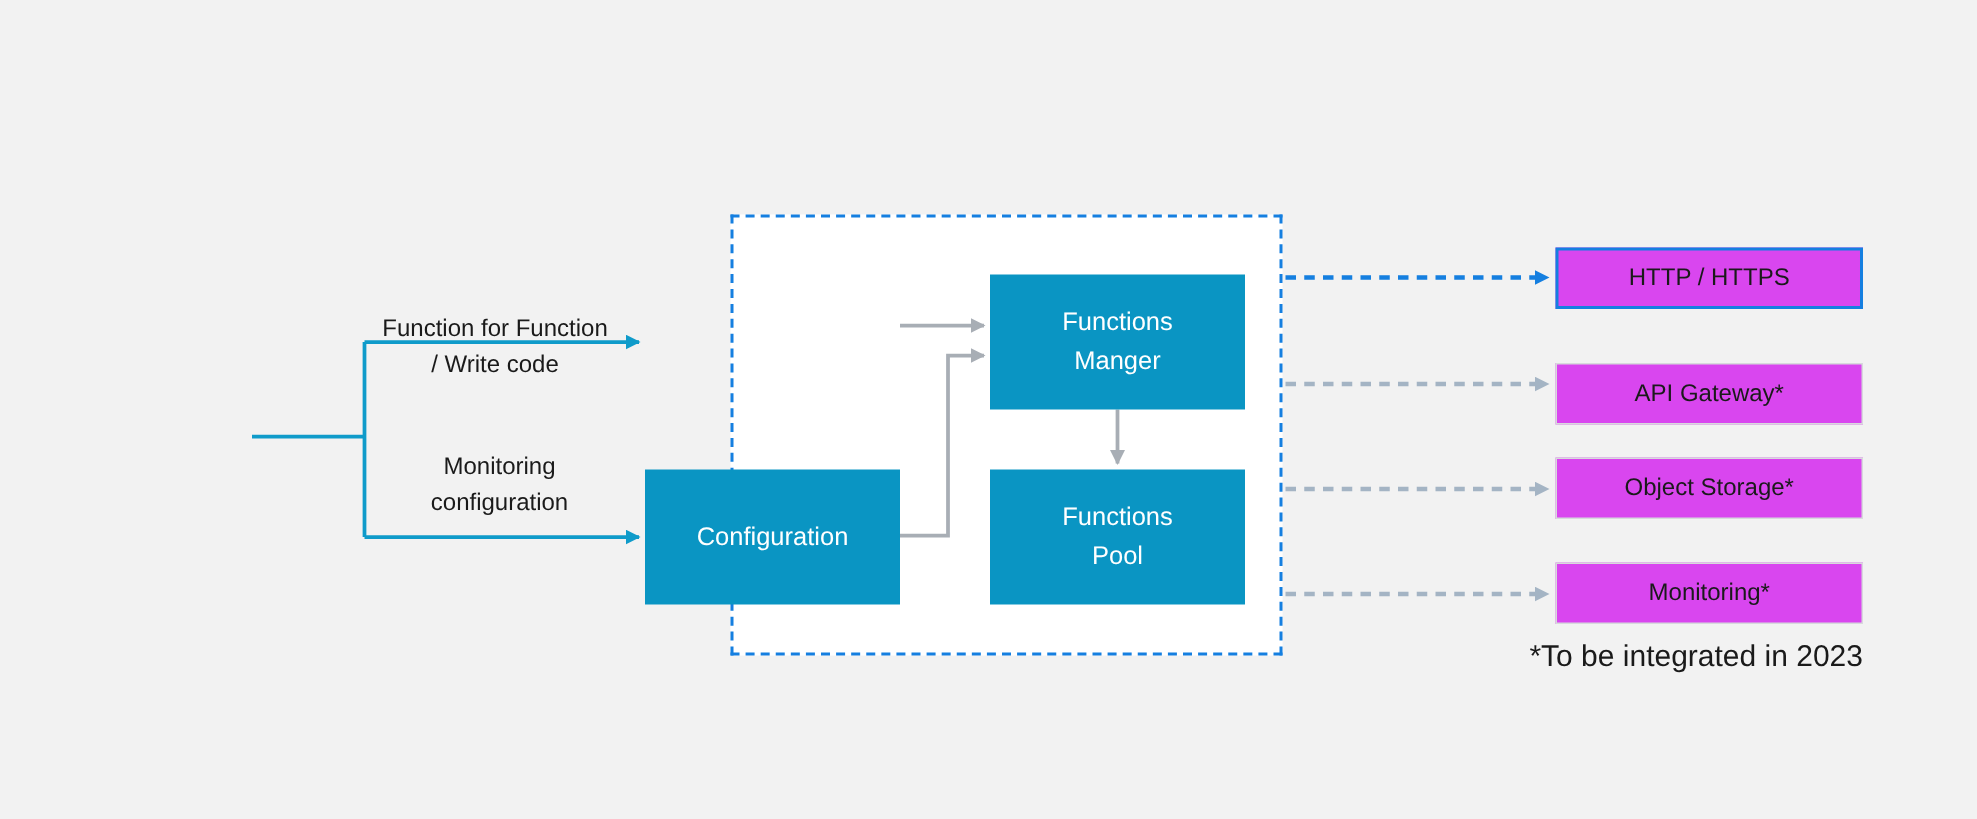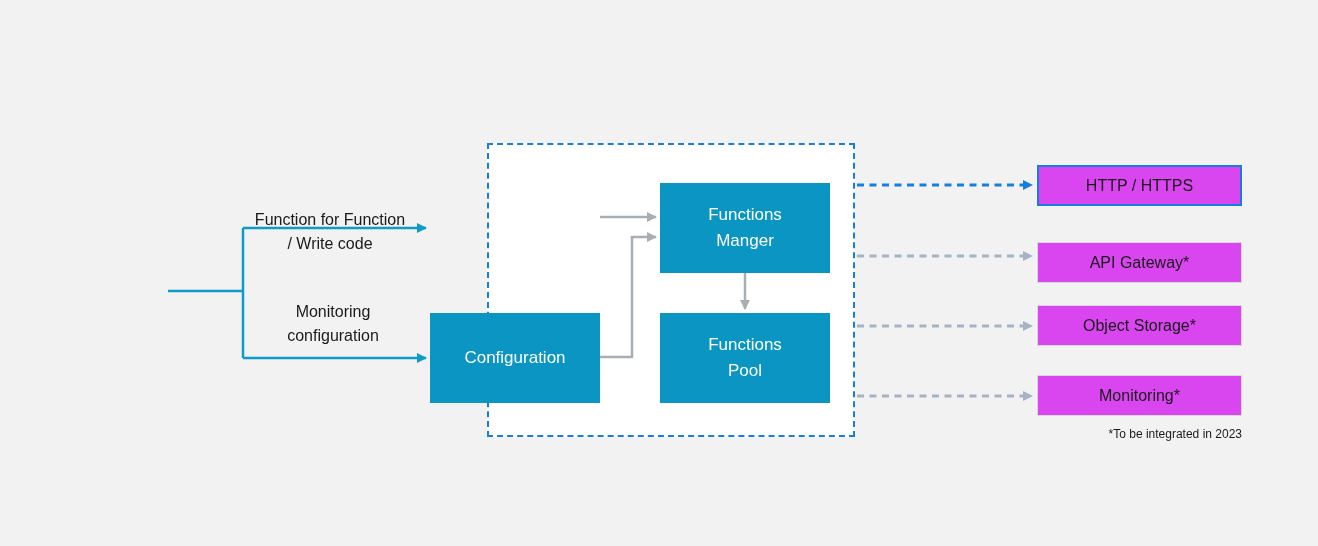--- a/index.html
+++ b/index.html
@@ -72,21 +72,21 @@
     position:absolute;left:88px;top:251px;width:80px;
     z-index:3;
   }
   .user-label{
     margin-top:10px;
     font-size:16px;color:#1a1a1a;line-height:24px;
     text-align:center;white-space:pre-line;width:160px;margin-left:-40px;
   }
   .footnote{
     position:absolute;left:1242px;top:427px;transform:translateX(-100%);
-    font-size:12px;color:#1a1a1a;white-space:nowrap;z-index:4;
+    font-size:20px;color:#1a1a1a;white-space:nowrap;z-index:4;
   }
 </style>
 </head>
 <body>
 
 <div class="canvas">
 
 
   <div class="cloud-boundary"></div>
 

